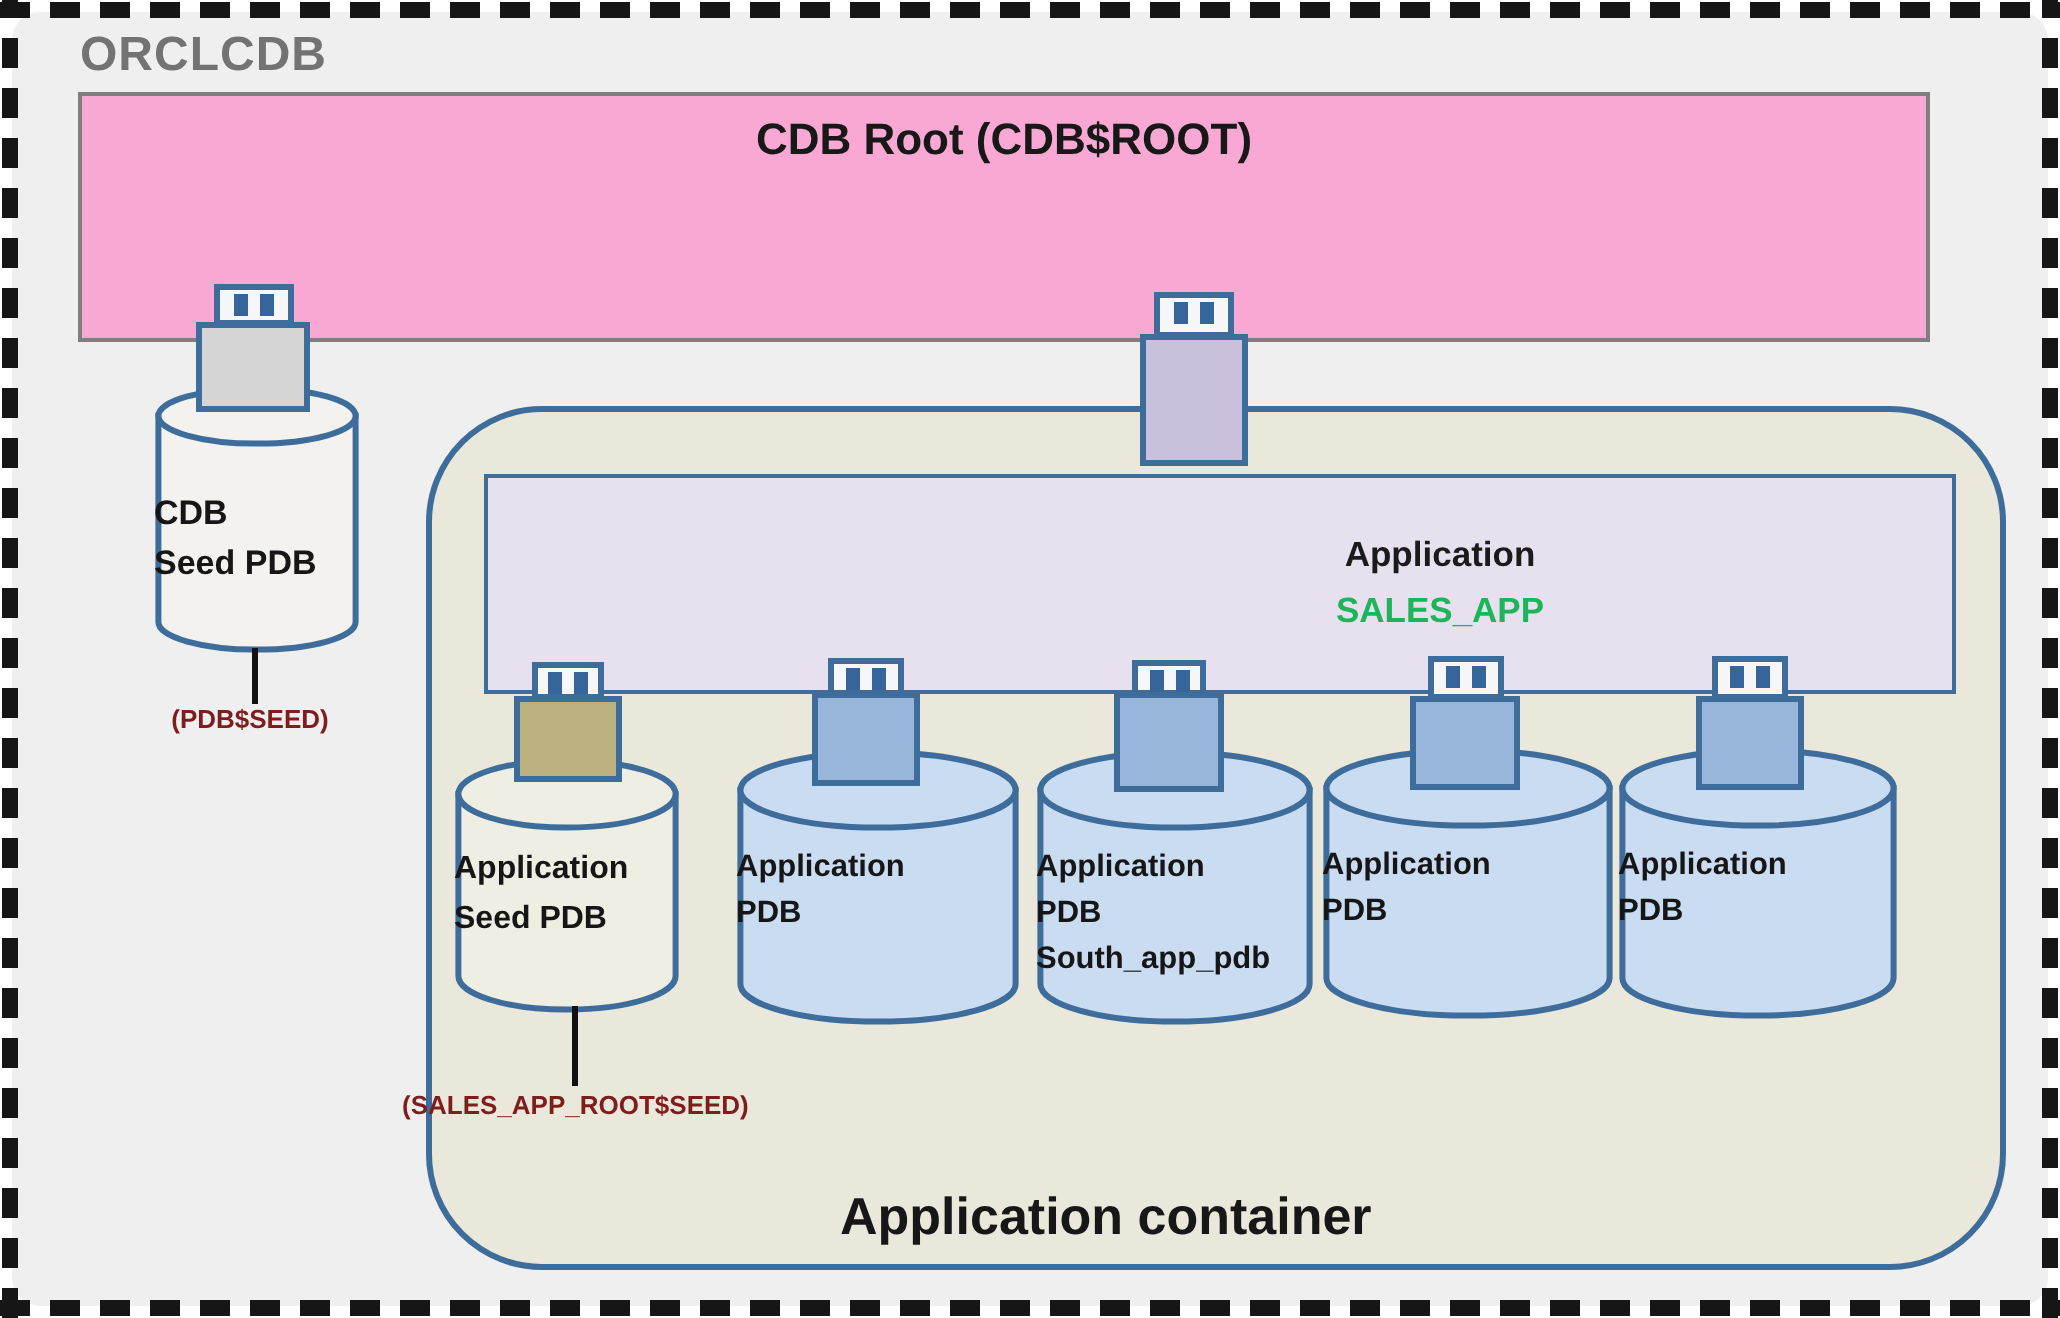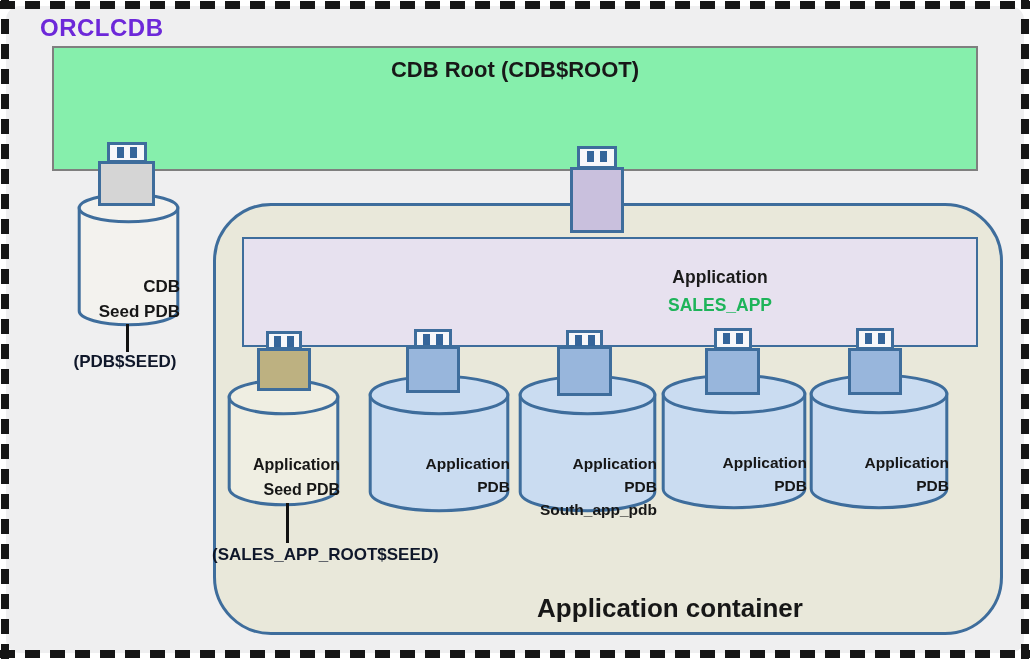--- a/index.html
+++ b/index.html
@@ -10,30 +10,30 @@
   
   .dash-h { position:absolute; left:0; right:0; height:8px;
             background:repeating-linear-gradient(90deg,#161616 0 15px,transparent 15px 25px); }
   .dash-v { position:absolute; top:0; bottom:0; width:8px;
             background:repeating-linear-gradient(0deg,#161616 0 15px,transparent 15px 25px); }
   .dash-top { top:1px; } .dash-bottom { bottom:1px; }
   .dash-left { left:1px; } .dash-right { right:1px; }
 
   .abs { position:absolute; }
 
-  .orclcdb { left:40px; top:14px; font-size:24px; font-weight:bold; color:#6d28d9; letter-spacing:0.5px; }
-
-  .cdb-root-box { left:52px; top:46px; width:926px; height:125px;
-                  background:#86efac; border:2px solid #7f7f7f; }
+  .orclcdb { left:40px; top:14px; font-size:24px; font-weight:bold; color:#737373; letter-spacing:0.5px; }
+
+  .cdb-root-box { left:39px; top:46px; width:926px; height:125px;
+                  background:#f9a8d4; border:2px solid #7f7f7f; }
   .cdb-root-title { position:absolute; left:0; top:9px; width:100%; text-align:center;
                     font-size:22px; font-weight:bold; color:#181818; }
 
   .app-container { left:213px; top:203px; width:790px; height:432px;
                    background:#e9e8da; border:3px solid #3e6d9c; border-radius:58px; }
-  .app-container-label { left:420px; top:593px; width:500px; text-align:center;
+  .app-container-label { left:420px; top:593px; width:500px; 
                          font-size:26px; font-weight:bold; color:#171717; }
 
   .app-root-box { left:242px; top:237px; width:736px; height:110px;
                   background:#e7e1ef; border:2px solid #3e6d9c; }
   .app-root-title { position:absolute; left:0; top:7px; width:476px; text-align:center;
                     font-size:22px; font-weight:bold; color:#181818; line-height:34px; }
   .app-root-app { position:absolute; left:356px; top:24px; width:240px; text-align:center;
                   font-size:17.5px; font-weight:bold; line-height:28px; }
   .app-root-app .app-lbl { color:#1b1b1b; }
   .app-root-app .app-name { color:#1eb45a; }
@@ -41,28 +41,28 @@
   
   .plug { position:absolute; display:flex; flex-direction:column; align-items:center; }
   .plug-top { background:#f7f7fa; border:3px solid #3e6d9c; display:flex;
               justify-content:center; gap:6px; padding-top:2px; }
   .prong { display:block; width:7px; height:11px; background:#35659a; }
   .plug-body { width:100%; flex:1; border:3px solid #3e6d9c; margin-top:-2px; }
 
   
   .cyl { position:absolute; }
   .cyl svg { position:absolute; left:0; top:0; }
-  .cyl-label { position:absolute; left:0; width:100%; text-align:right;
-               font-weight:bold; color:#161616;margin-top:30px; }
+  .cyl-label { position:absolute; left:0; width:100%; text-align:left;
+               font-weight:bold; color:#161616; }
   .cyl-label.two { font-size:16px; line-height:25px; }
   .cyl-label.blue3 { font-size:15.5px; line-height:23px; }
   .cdb-cyl-label { font-size:17px; line-height:25px; }
 
   .connector-line { position:absolute; width:3px; background:#111111; }
-  .caption { position:absolute; font-size:17px; font-weight:bold; color:#0f172a; white-space:nowrap; }
+  .caption { position:absolute; font-size:13px; font-weight:bold; color:#7f1d1d; white-space:nowrap; }
 </style>
 </head>
 <body>
 
 <div class="stage">
   <div class="content-bg"></div>
 
   <div class="abs orclcdb">ORCLCDB</div>
 
   <div class="abs cdb-root-box">
@@ -201,19 +201,19 @@
         <i class="prong"></i>
         <i class="prong"></i>
       </div>
     <div class="plug-body" style="background:#98b6dc;"></div>
   </div>
 
   <div class="connector-line" style="left:126px; top:324px; height:28px;"></div>
   <div class="caption" style="left:62px; top:352px; width:126px; text-align:center;">(PDB$SEED)</div>
 
   <div class="connector-line" style="left:286px; top:503px; height:40px;"></div>
-  <div class="caption" style="left:212px; top:545px;">(SALES_APP_ROOT$SEED)</div>
+  <div class="caption" style="left:201px; top:545px;">(SALES_APP_ROOT$SEED)</div>
 
   <div class="dash-h dash-top"></div>
   <div class="dash-h dash-bottom"></div>
   <div class="dash-v dash-left"></div>
   <div class="dash-v dash-right"></div>
 </div>
 
 </body></html>

